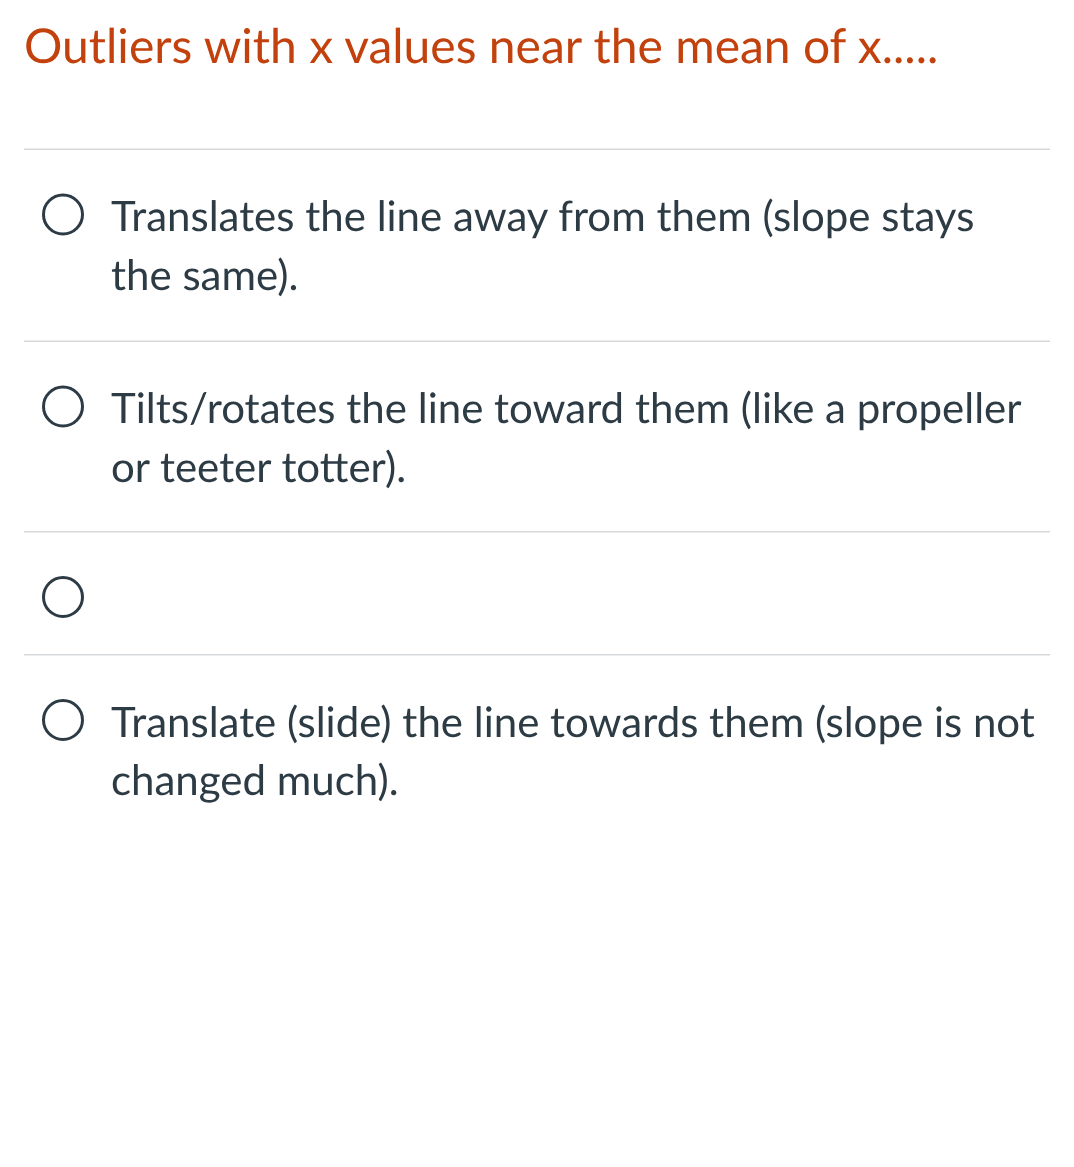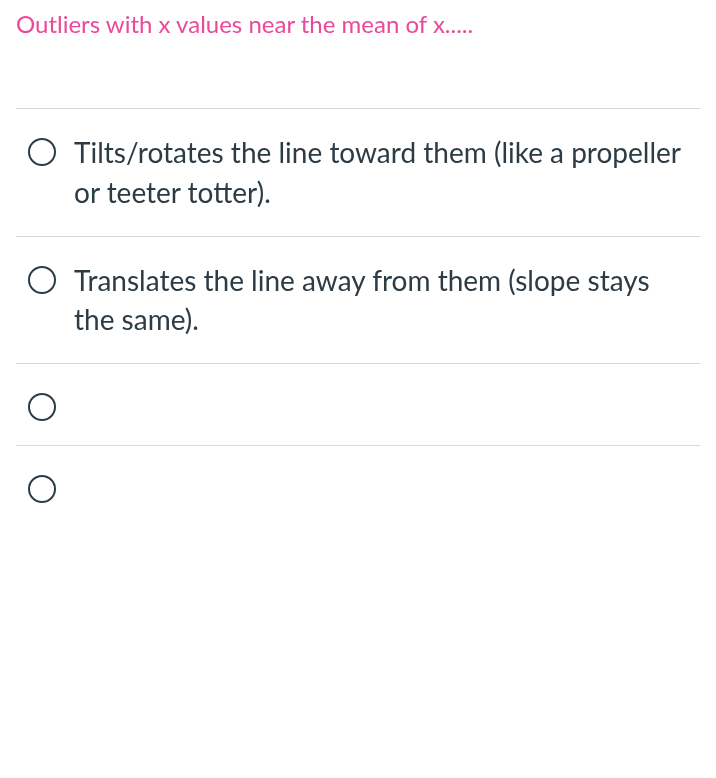--- a/index.html
+++ b/index.html
@@ -8,25 +8,25 @@
       padding: 0;
     }
     body {
       font-family: -apple-system, BlinkMacSystemFont, "Segoe UI", "Lato", "Helvetica Neue", Arial, sans-serif;
       background: #ffffff;
       width: 716px;
       padding: 8px 16px 20px 16px;
       color: #2d3b45;
     }
     .question-text {
-      font-size: 24px;
+      font-size: 32px;
       line-height: 1.35;
-      color: #ec4899;
+      color: #c2410c;
       font-weight: 400;
-      margin-bottom: 68px;
+      margin-bottom: 48px;
     }
     .options {
       border-top: 1px solid #d6d9dc;
     }
     .option {
       display: flex;
       align-items: flex-start;
       gap: 18px;
       padding: 24px 4px 24px 12px;
       border-bottom: 1px solid #d6d9dc;
@@ -54,29 +54,30 @@
   </style>
 </head>
 <body>
 
 <div class="question-text">Outliers with x values near the mean of x.....</div>
 
 <div class="options">
 
   <label class="option">
     <span class="radio"></span>
-    <span class="option-label">Tilts/rotates the line toward them (like a propeller or teeter totter).</span>
+    <span class="option-label">Translates the line away from them (slope stays the same).</span>
   </label>
 
   <label class="option">
     <span class="radio"></span>
-    <span class="option-label">Translates the line away from them (slope stays the same).</span>
+    <span class="option-label">Tilts/rotates the line toward them (like a propeller or teeter totter).</span>
   </label>
 
   <label class="option">
     <span class="radio"></span>
   </label>
 
   <label class="option">
     <span class="radio"></span>
+    <span class="option-label">Translate (slide) the line towards them (slope is not changed much).</span>
   </label>
 
 </div>
 
 </body></html>

